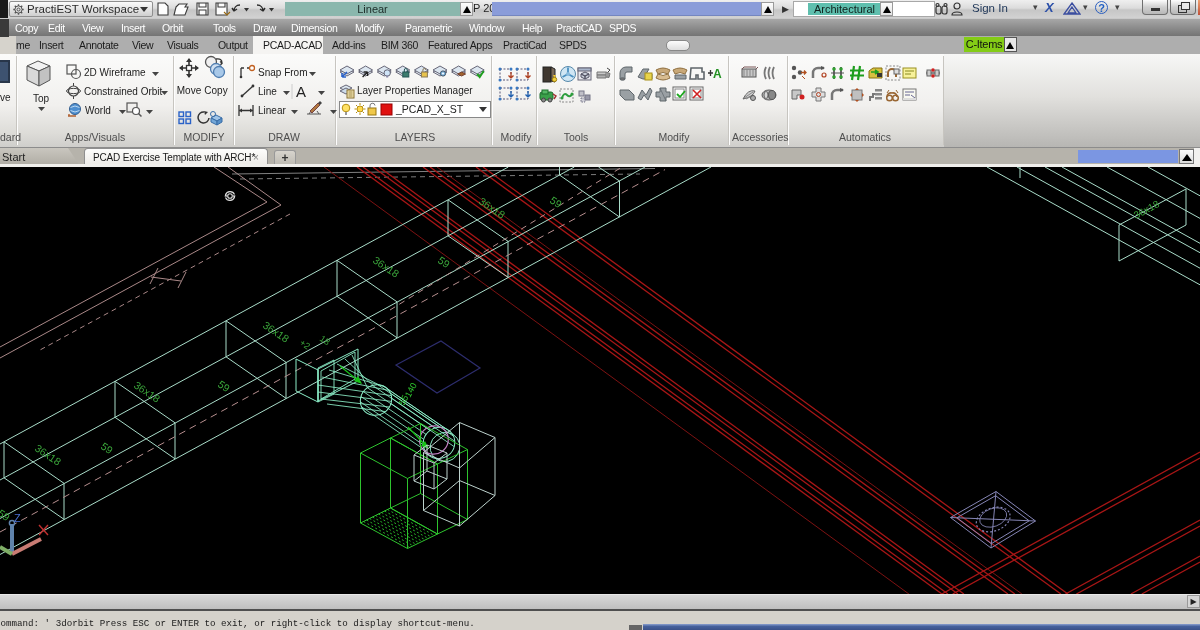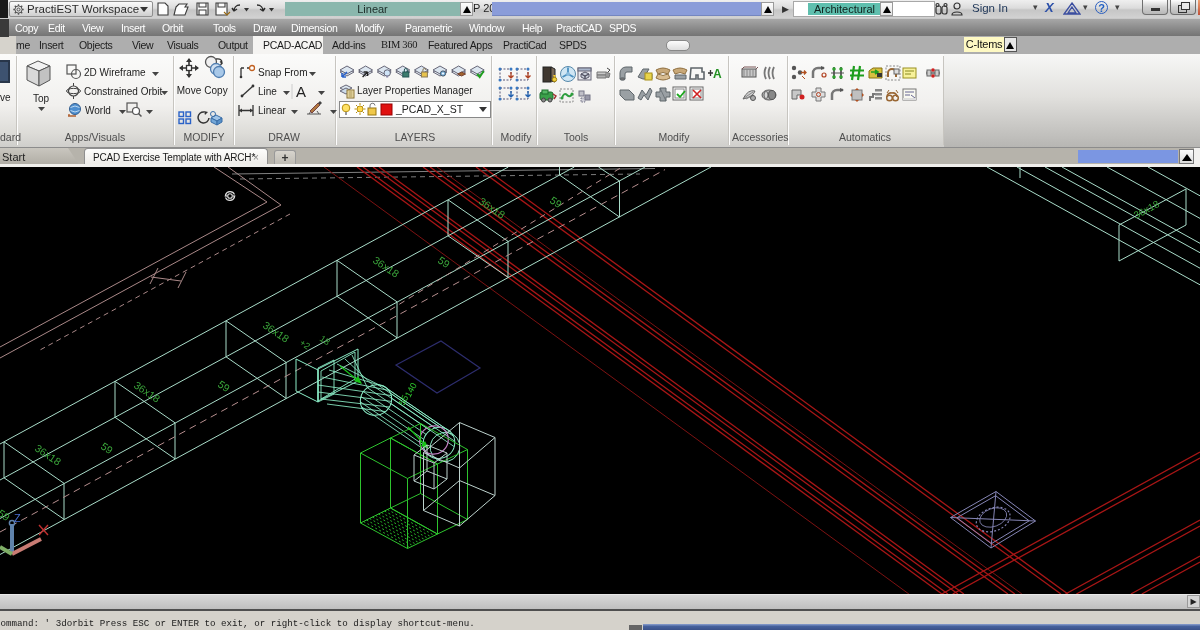--- a/index.html
+++ b/index.html
@@ -23,21 +23,21 @@
   #searchbox .sel{position:absolute;left:14px;top:1px;width:73px;height:12px;background:#5fbfae;color:#10201c;font-size:11px;text-align:center;line-height:12px;}
   #signin{left:935px;top:0px;width:200px;height:18px;color:#1d3557;font-size:11.5px;}
   #winbtns{left:1140px;top:0px;width:60px;height:16px;}
   
   #menubar{left:0;top:18px;width:1200px;height:18px;background:linear-gradient(180deg,#a7a7a7 0%,#8d8d8d 50%,#747474 100%);border-top:1px solid #c9c9c9;box-sizing:border-box;color:#fff;font-size:10.5px;letter-spacing:-0.35px;}
   #menubar span{position:absolute;top:3px;white-space:nowrap;}
   
   #tabrow{left:16px;top:36px;width:1200px;height:18px;background:#aeaeae;color:#1c1c1c;font-size:10.5px;letter-spacing:-0.3px;}
   #tabrow span{position:absolute;top:3px;white-space:nowrap;}
   #activetab{left:237px;top:0px;width:70px;height:18px;background:#f5f4f2;}
-  #citems{left:948px;top:1px;width:40px;height:15px;background:#fef9c3;font-size:11px;text-align:center;line-height:15px;color:#111;}
+  #citems{left:948px;top:1px;width:40px;height:15px;background:#84cc16;font-size:11px;text-align:center;line-height:15px;color:#111;}
   #citemsbtn{left:988px;top:1px;width:13px;height:15px;background:#e8e8e8;border:1px solid #555;box-sizing:border-box;}
   #citemsbtn:after{content:"";position:absolute;left:1px;top:3.5px;width:0;height:0;border-left:4.5px solid transparent;border-right:4.5px solid transparent;border-bottom:7px solid #000;}
   
   #ribbon{left:0;top:54px;width:1200px;height:94px;background:linear-gradient(180deg,#fbfbfa 0%,#f1f0ee 55%,#dddcd8 85%,#cfcecb 100%);border-bottom:1px solid #8c8c8c;box-sizing:border-box;}
   #ribbon .sep{position:absolute;top:2px;width:1px;height:89px;background:#c7c5c0;box-shadow:1px 0 0 #fdfdfd;}
   #ribbon .plabel{position:absolute;top:77px;font-size:10.5px;color:#4e4e4e;text-align:center;white-space:nowrap;}
   
   #filetabs{left:0;top:148px;width:1200px;height:18px;background:#b6b3ab;}
   #starttab{left:0;top:0;width:80px;height:18px;background:linear-gradient(180deg,#c9c6bf,#aeaba3);color:#222;font-size:11px;clip-path:polygon(0 0,68px 0,80px 100%,0 100%);}
   #doctab{left:84px;top:0;width:184px;height:18px;background:linear-gradient(180deg,#fdfdfc,#eceae6);border:1px solid #8f8f8f;border-bottom:none;border-radius:4px 4px 0 0;color:#1b1b1b;font-size:10px;letter-spacing:-0.15px;box-sizing:border-box;}
@@ -157,27 +157,27 @@
       <span style="left:469px;">Window</span>
       <span style="left:522px;">Help</span>
     <span style="left:556px;">PractiCAD</span>
       <span style="left:609px;">SPDS</span>
   </div>
 
   <div class="abs" id="tabrow">
     <div class="abs" id="activetab"></div>
     <span style="left:0px;">me</span>
       <span style="left:23px;">Insert</span>
-      <span style="left:63px;">Objects</span>
+      <span style="left:63px;">Annotate</span>
     <span style="left:116px;">View</span>
       <span style="left:151px;">Visuals</span>
       <span style="left:202px;">Output</span>
     <span style="left:247px;">PCAD-ACAD</span>
       <span style="left:316px;">Add-ins</span>
-      <span style="left:365px;font-family:Liberation Serif, serif;">BIM 360</span>
+      <span style="left:365px;">BIM 360</span>
     <span style="left:412px;">Featured Apps</span>
       <span style="left:487px;">PractiCad</span>
       <span style="left:543px;">SPDS</span>
     <span style="left:579px;margin-top:41px;">Performance</span>
     <div class="abs" style="left:650px;top:4px;width:24px;height:11px;background:linear-gradient(180deg,#fcfcfc,#dedede);border:1px solid #888;border-radius:5px;box-sizing:border-box;"></div>
     <div class="abs" id="citems">C-Items</div>
     <div class="abs" id="citemsbtn"></div>
   </div>
 
   <div class="abs" id="ribbon">

